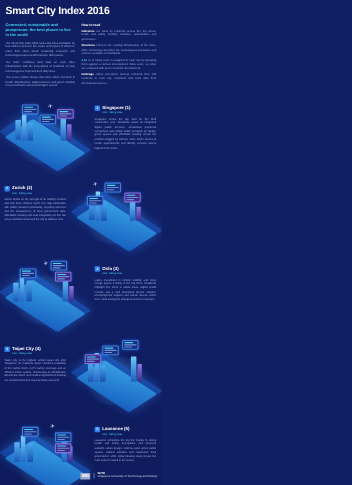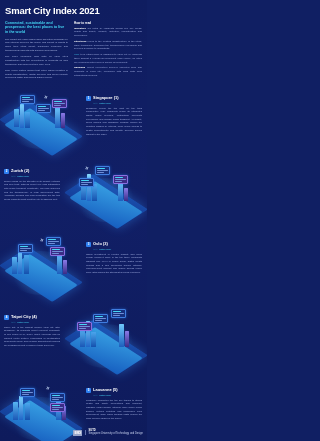--- a/index.html
+++ b/index.html
@@ -70,21 +70,21 @@
   .sep{width:.4px;height:5px;background:#5d6da8;}
   .sutd{font-size:2.6px;color:#c9d3f0;line-height:1.15;}
   .sutd b{display:block;color:#ffffff;}
 </style>
 </head>
 <body>
 
 <div class="page">
 
   <div class="header">
-    <div class="title">Smart City Index 2021</div>
+    <div class="title">Smart City Index 2016</div>
     <div class="hcols">
       <div class="hleft">
         <div class="subtitle">Connected, sustainable and prosperous: the best places to live in the world</div>
         <div class="para">The Smart City Index 2021 ranks 118 cities worldwide by how citizens perceive the scope and impact of efforts to make their cities smart, balancing economic and technological aspects with humane dimensions.</div>
         <div class="para">The index combines hard data on each city's infrastructure with the perceptions of residents on how technology has improved their daily lives.</div>
         <div class="para">This year's edition shows that cities which invested in health infrastructure, digital services and green mobility recovered faster and scored higher overall.</div>
       </div>
       <div class="hright">
         <div class="hr-head">How to read</div>
         <div class="kv">

